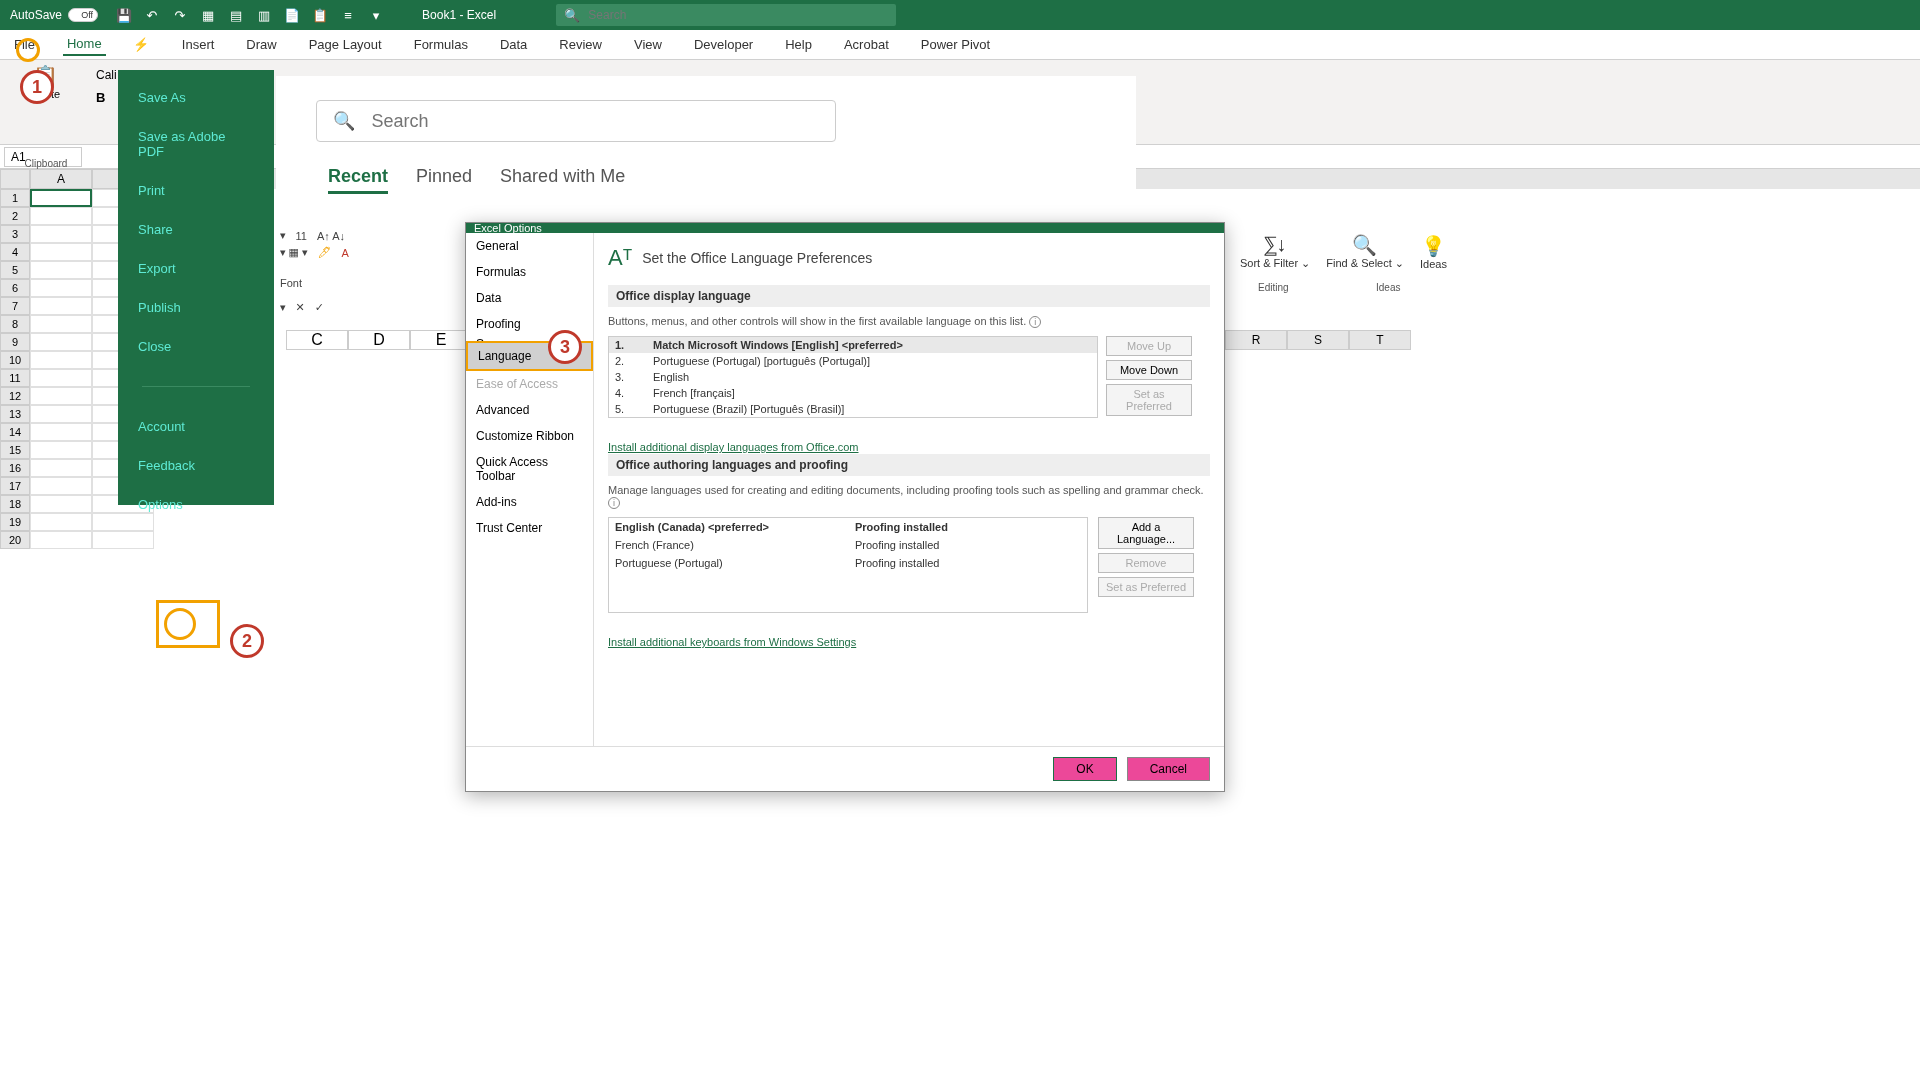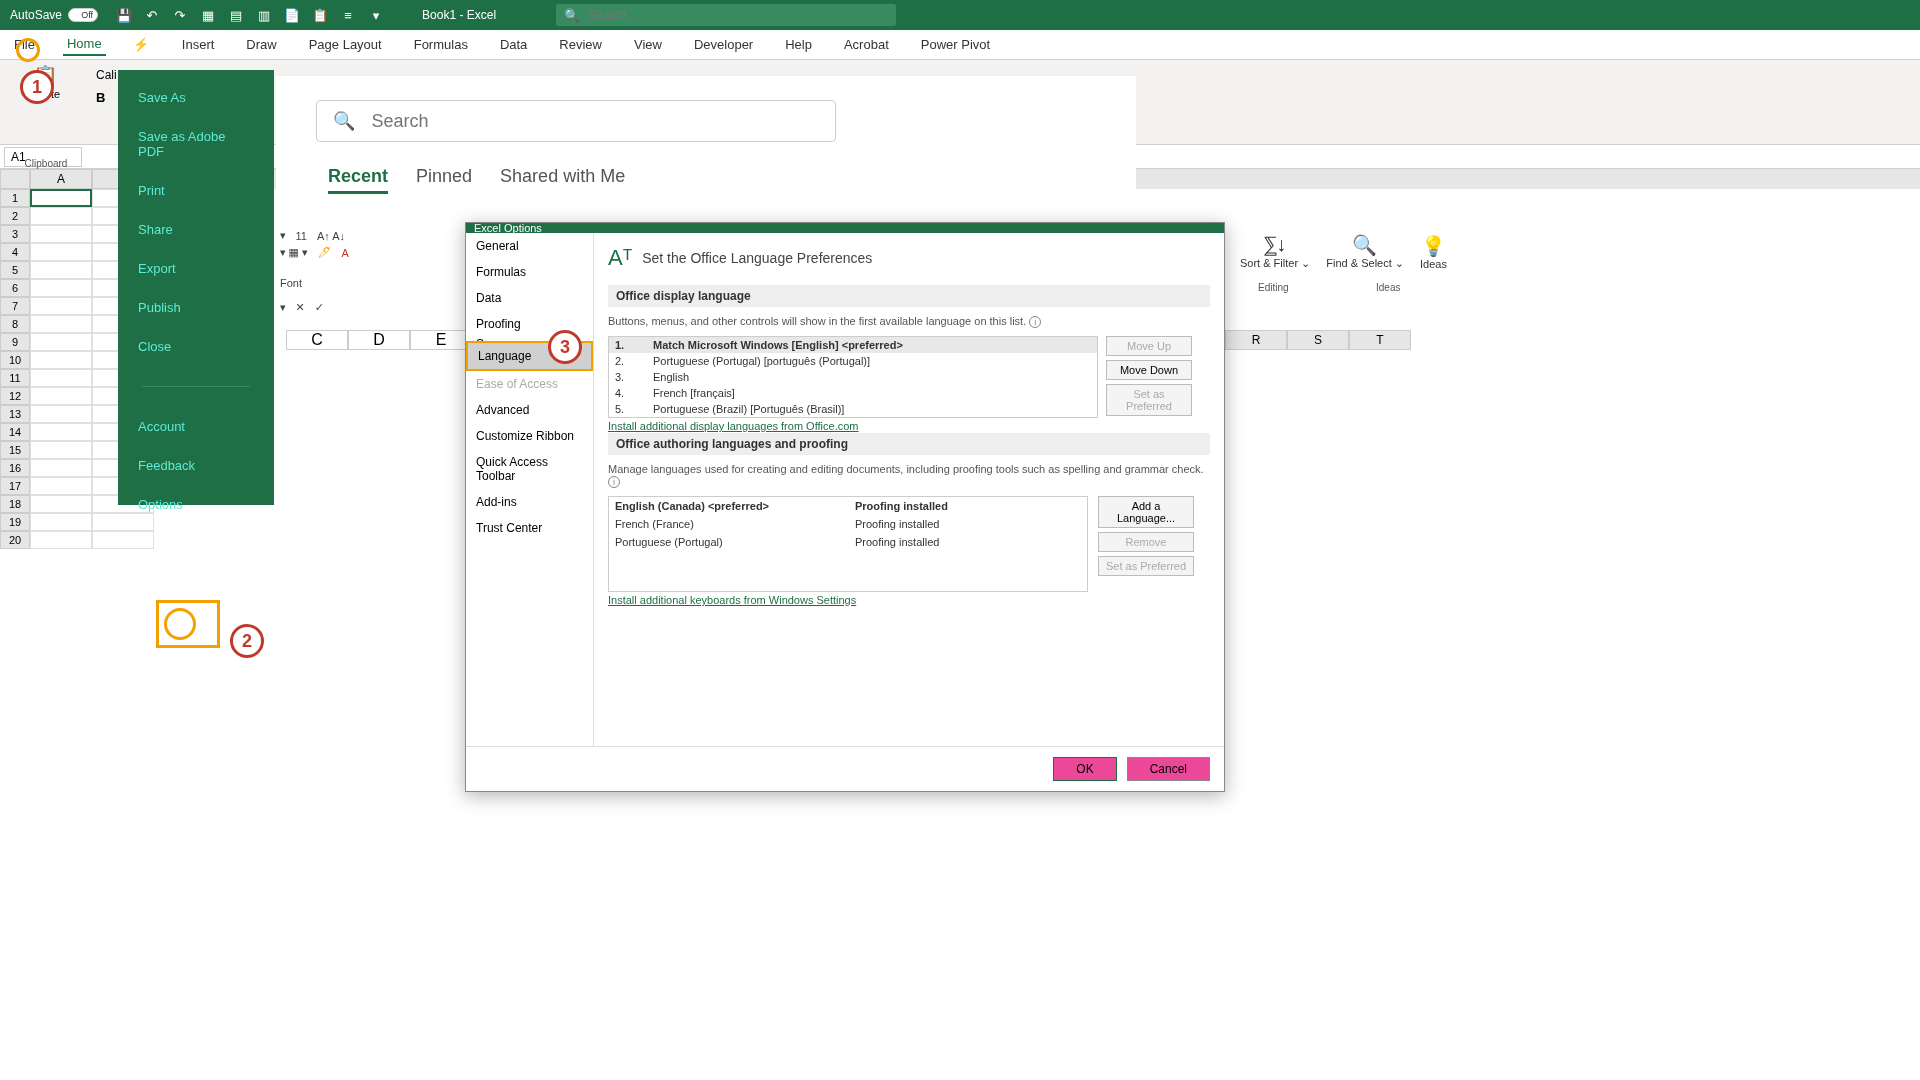--- a/index.html
+++ b/index.html
@@ -72,21 +72,21 @@
 .lang-list { border: 1px solid #ccc; width: 490px; font-size: 11px; float:left; }
 .lang-row { display: flex; padding: 2px 6px; }
 .lang-row.sel { background: #e8e8e8; }
 .lang-row .n { width: 22px; }
 .lang-row .t { flex: 1; margin-left: 16px; }
 .lang-row.bold { font-weight: 700; }
 .lang-btns { float: left; margin-left: 8px; display: flex; flex-direction: column; gap: 4px; }
 .lang-btns button { font-size: 11px; padding: 3px 6px; width: 86px; border: 1px solid #bbb; background: #f4f4f4; cursor: pointer; }
 .lang-btns button:disabled { color: #aaa; }
 .clearfix::after { content: ""; display: block; clear: both; }
-.link { color: #1e6f45; text-decoration: underline; font-size: 11px; cursor: pointer; display: inline-block; margin-top: 2px; }
+.link { color: #1e6f45; text-decoration: underline; font-size: 11px; cursor: pointer; display: inline-block; margin-top: 23px; }
 .auth-table { border: 1px solid #ccc; width: 480px; font-size: 11px; float: left; }
 .auth-row { display: flex; padding: 3px 6px; }
 .auth-row .a1 { width: 240px; }
 .auth-row.bold { font-weight: 700; }
 .auth-btns { float: left; margin-left: 10px; display: flex; flex-direction: column; gap: 4px; }
 .auth-btns button { font-size: 11px; padding: 3px 6px; width: 96px; border: 1px solid #bbb; background: #f4f4f4; cursor: pointer; }
 .auth-btns button:disabled { color: #aaa; }
 
 .dlg-footer { border-top: 1px solid #ddd; padding: 10px 14px; display: flex; justify-content: flex-end; gap: 10px; }
 .dlg-footer button { font-size: 12px; padding: 4px 22px; border: 1px solid #888; background: #ec4899; cursor: pointer; }

